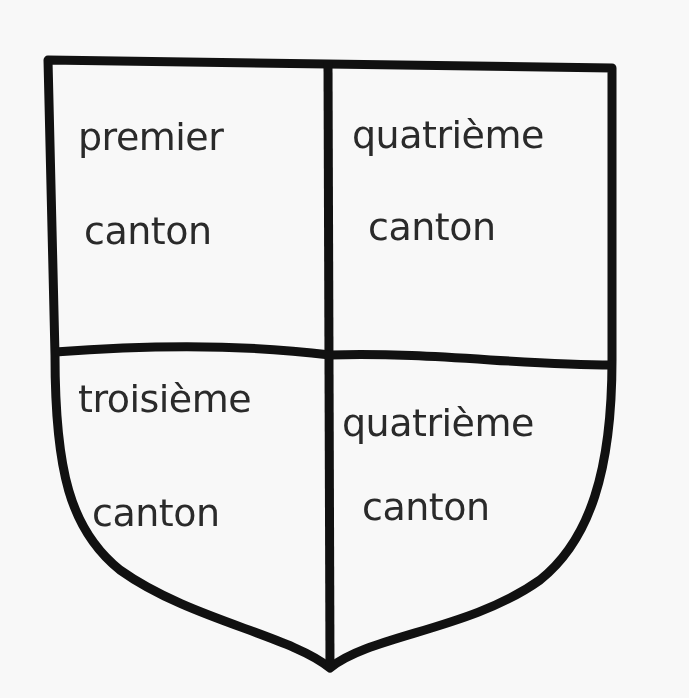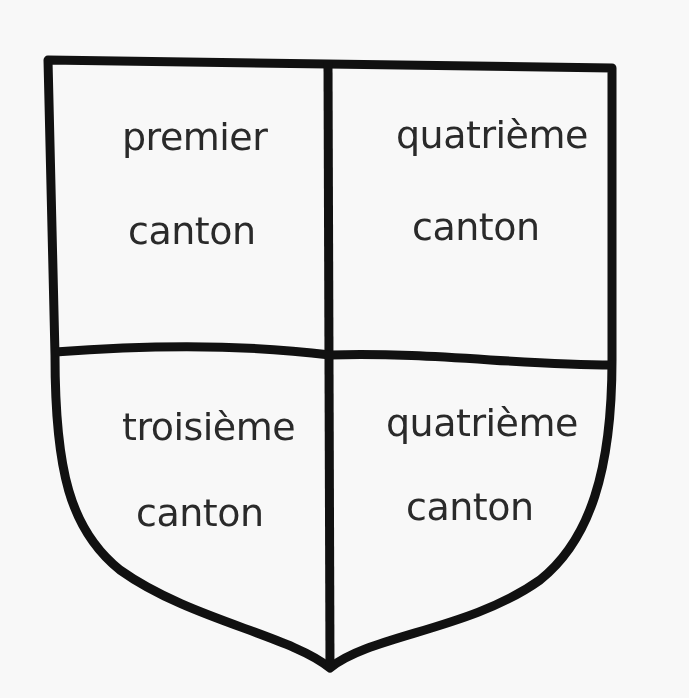--- a/index.html
+++ b/index.html
@@ -6,35 +6,34 @@
   body { width: 689px; height: 698px; background: #f8f8f8; position: relative; overflow: hidden; }
   svg.shield { position: absolute; left: 0; top: 0; }
   .label {
     position: absolute;
     font-family: "DejaVu Sans", sans-serif;
     font-size: 38px;
     color: #2a2a2a;
     letter-spacing: -0.5px;
     line-height: 1;
     white-space: nowrap;
-    margin-left: 44px;
   }
 </style>
 </head>
 <body>
 
 <svg class="shield" width="689" height="698" viewBox="0 0 689 698">
   <path d="M48,60 L612,68 L612,360 C612,470 590,540 540,580 C470,630 370,635 330,668 C290,635 190,620 120,570 C70,530 55,470 55,355 Z" fill="none" stroke="#111" stroke-width="9" stroke-linejoin="round"></path>
   <path d="M328,62 L330,668" fill="none" stroke="#111" stroke-width="9"></path>
   <path d="M55,352 C150,345 250,345 330,355 C430,352 520,365 612,365" fill="none" stroke="#111" stroke-width="9"></path>
 </svg>
 
 <div class="label" style="left:78px;top:118px;">premier</div>
 <div class="label" style="left:84px;top:212px;">canton</div>
 
 <div class="label" style="left:352px;top:116px;">quatrième</div>
 <div class="label" style="left:368px;top:208px;">canton</div>
 
-<div class="label" style="left:78px;top:408px;">troisième</div>
+<div class="label" style="left:78px;top:380px;">troisième</div>
 <div class="label" style="left:92px;top:494px;">canton</div>
 
 <div class="label" style="left:342px;top:404px;">quatrième</div>
 <div class="label" style="left:362px;top:488px;">canton</div>
 
 </body></html>

